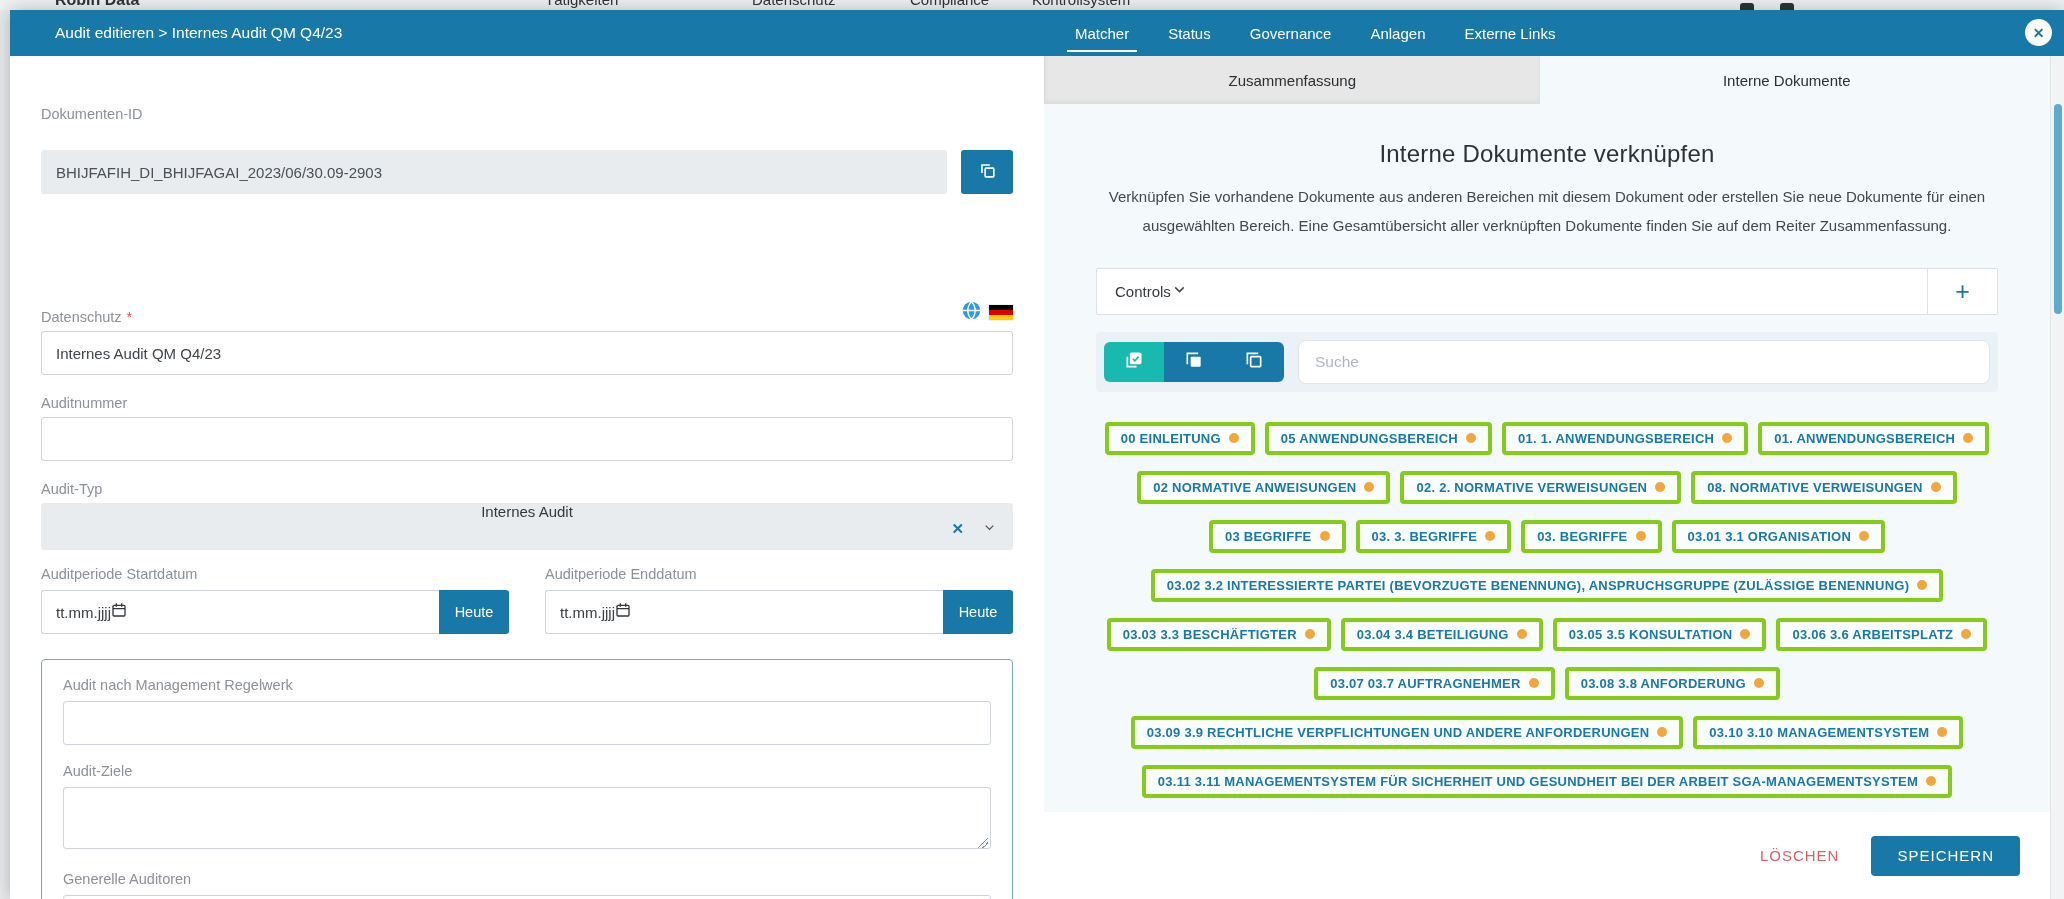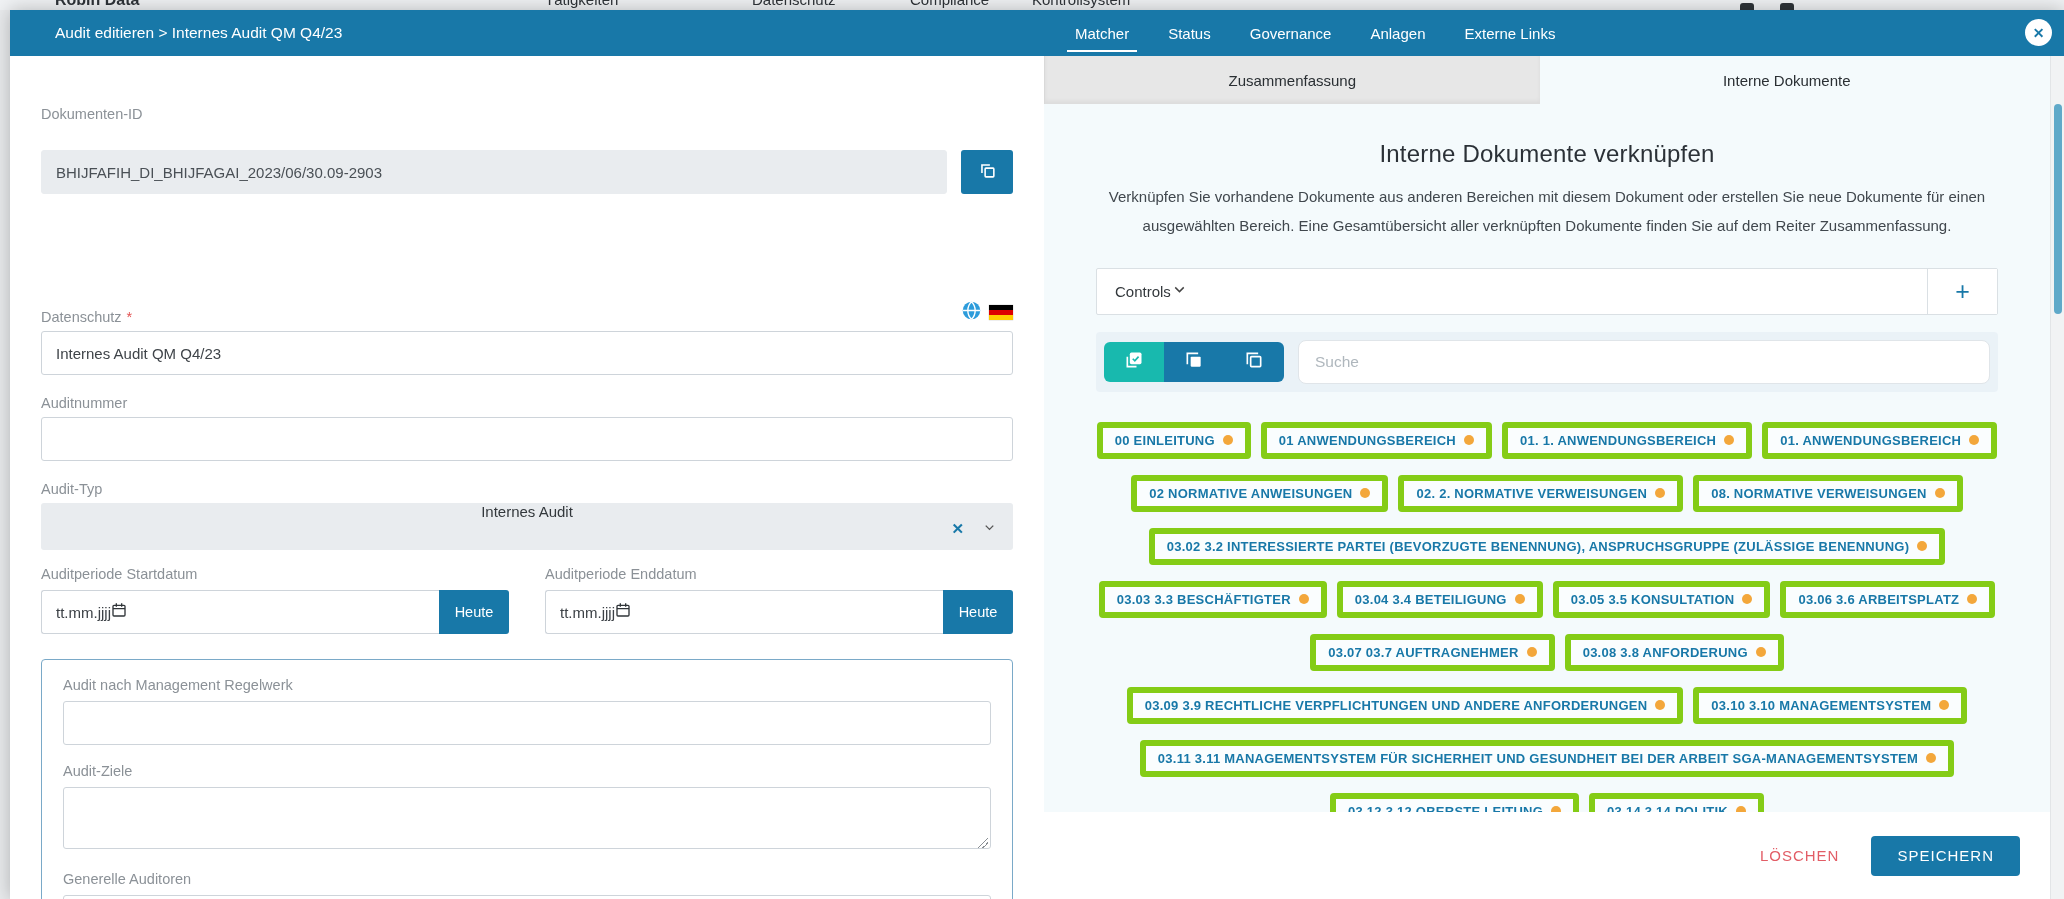--- a/index.html
+++ b/index.html
@@ -114,21 +114,21 @@
     justify-content:center; cursor:pointer; padding:0; }
   .seg.teal { background:#18b9ae; }
   .seg.blue { background:#1878a8; }
   .search { flex:1; height:44px; border:1px solid #e0e5e9; border-radius:8px; padding:0 16px;
     font-size:15.5px; color:#333; background:#fff; font-family:"Liberation Sans", sans-serif; }
   .search::placeholder { color:#afb7bd; }
 
   .chips { margin-top:30px; display:flex; flex-direction:column; gap:16px; align-items:center; }
   .chip-row { display:flex; gap:10px; justify-content:center; }
   .chip { display:inline-flex; align-items:center; gap:8px; padding:5px 12px;
-    border:6px solid #84cc16; border-radius:4px; background:rgba(255,255,255,.55);
+    border:4px solid #84cc16; border-radius:4px; background:rgba(255,255,255,.55);
     color:#1878a8; font-size:13px; font-weight:700; letter-spacing:.25px; cursor:pointer;
     white-space:nowrap; font-family:"Liberation Sans", sans-serif; }
   .chip-dot { width:10px; height:10px; border-radius:50%; background:#f3a73b; flex:0 0 10px; }
 
   .panel-footer { flex:1; display:flex; align-items:center; justify-content:flex-end;
     gap:32px; padding-right:30px; background:#fff; }
   .delete-btn { background:none; border:none; color:#e25d66; font-size:15px; font-weight:500;
     letter-spacing:1px; cursor:pointer; font-family:"Liberation Sans", sans-serif; }
   .save-btn { background:#1878a8; color:#fff; border:none; border-radius:4px; height:40px;
     padding:0 26px; font-size:15px; font-weight:500; letter-spacing:1px; cursor:pointer;
@@ -330,21 +330,21 @@
           <input class="search" placeholder="Suche" style="">
         </div>
 
         <div class="chips">
             <div class="chip-row">
               <button class="chip">
                 <span class="chip-label">00 EINLEITUNG</span>
                 <span class="chip-dot"></span>
               </button>
               <button class="chip">
-                <span class="chip-label">01 ANWENDUNGSBEREICH</span>
+                <span class="chip-label">05 ANWENDUNGSBEREICH</span>
                 <span class="chip-dot"></span>
               </button>
               <button class="chip">
                 <span class="chip-label">01. 1. ANWENDUNGSBEREICH</span>
                 <span class="chip-dot"></span>
               </button>
               <button class="chip">
                 <span class="chip-label">01. ANWENDUNGSBEREICH</span>
                 <span class="chip-dot"></span>
               </button>
@@ -353,20 +353,38 @@
               <button class="chip">
                 <span class="chip-label">02 NORMATIVE ANWEISUNGEN</span>
                 <span class="chip-dot"></span>
               </button>
               <button class="chip">
                 <span class="chip-label">02. 2. NORMATIVE VERWEISUNGEN</span>
                 <span class="chip-dot"></span>
               </button>
               <button class="chip">
                 <span class="chip-label">08. NORMATIVE VERWEISUNGEN</span>
+                <span class="chip-dot"></span>
+              </button>
+            </div>
+            <div class="chip-row">
+              <button class="chip">
+                <span class="chip-label">03 BEGRIFFE</span>
+                <span class="chip-dot"></span>
+              </button>
+              <button class="chip">
+                <span class="chip-label">03. 3. BEGRIFFE</span>
+                <span class="chip-dot"></span>
+              </button>
+              <button class="chip">
+                <span class="chip-label">03. BEGRIFFE</span>
+                <span class="chip-dot"></span>
+              </button>
+              <button class="chip">
+                <span class="chip-label">03.01 3.1 ORGANISATION</span>
                 <span class="chip-dot"></span>
               </button>
             </div>
             <div class="chip-row">
               <button class="chip">
                 <span class="chip-label">03.02 3.2 INTERESSIERTE PARTEI (BEVORZUGTE BENENNUNG), ANSPRUCHSGRUPPE (ZULÄSSIGE BENENNUNG)</span>
                 <span class="chip-dot"></span>
               </button>
             </div>
             <div class="chip-row">

